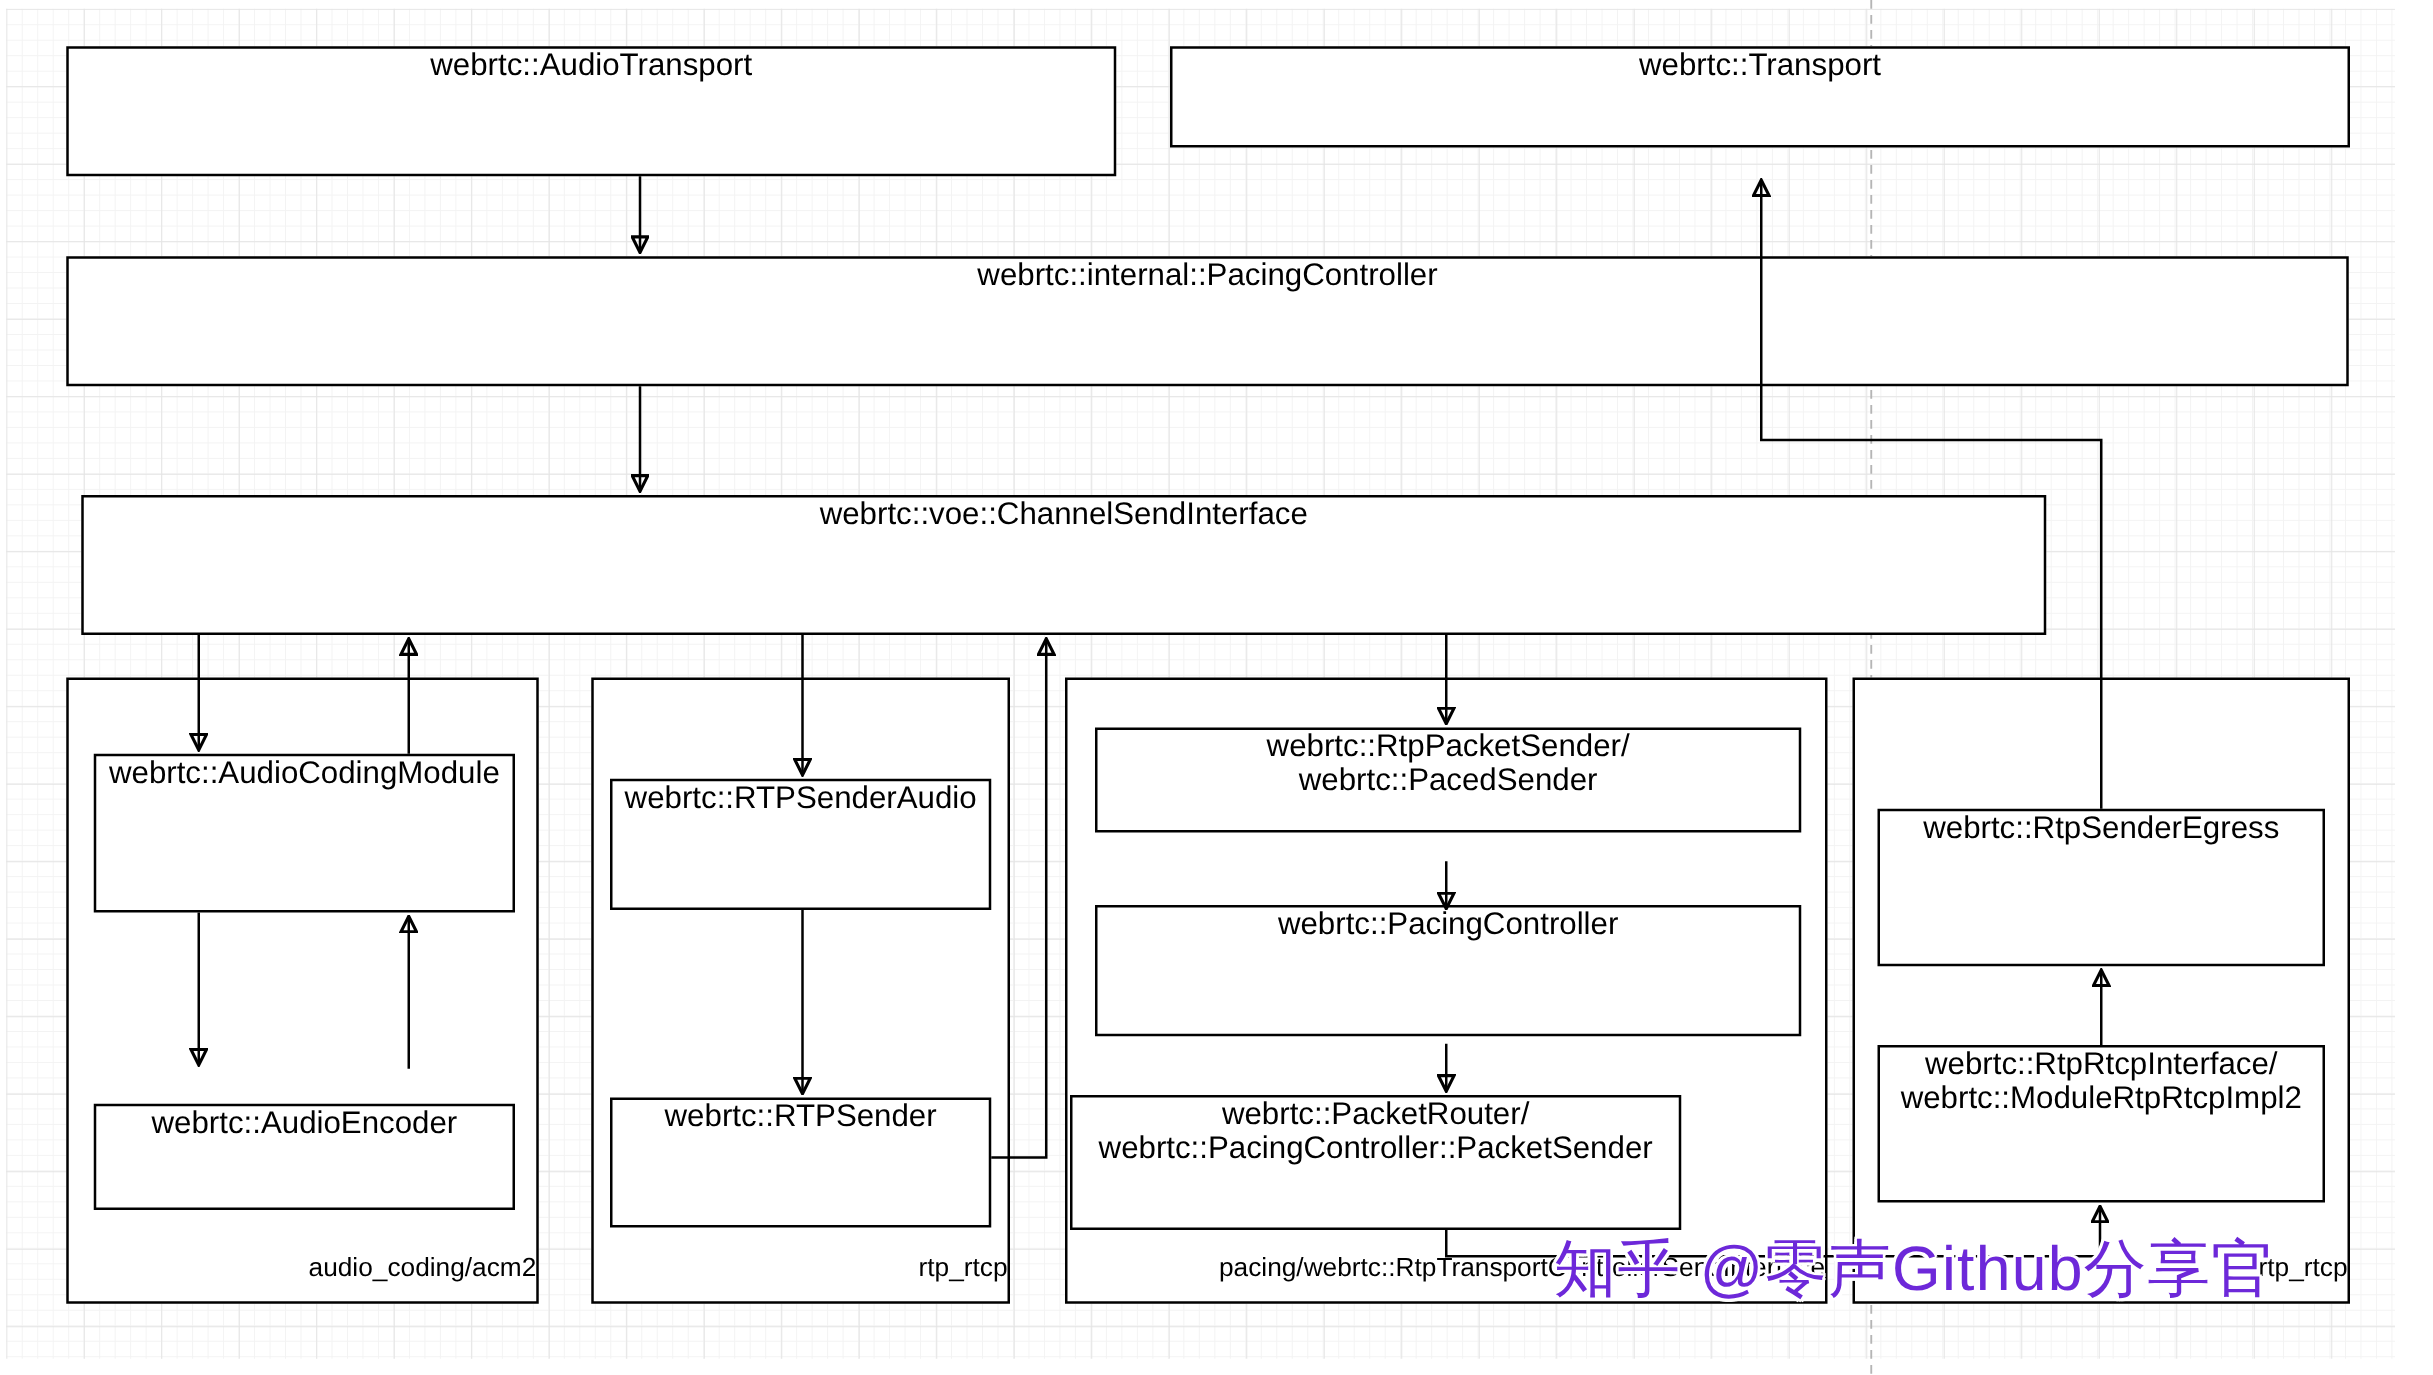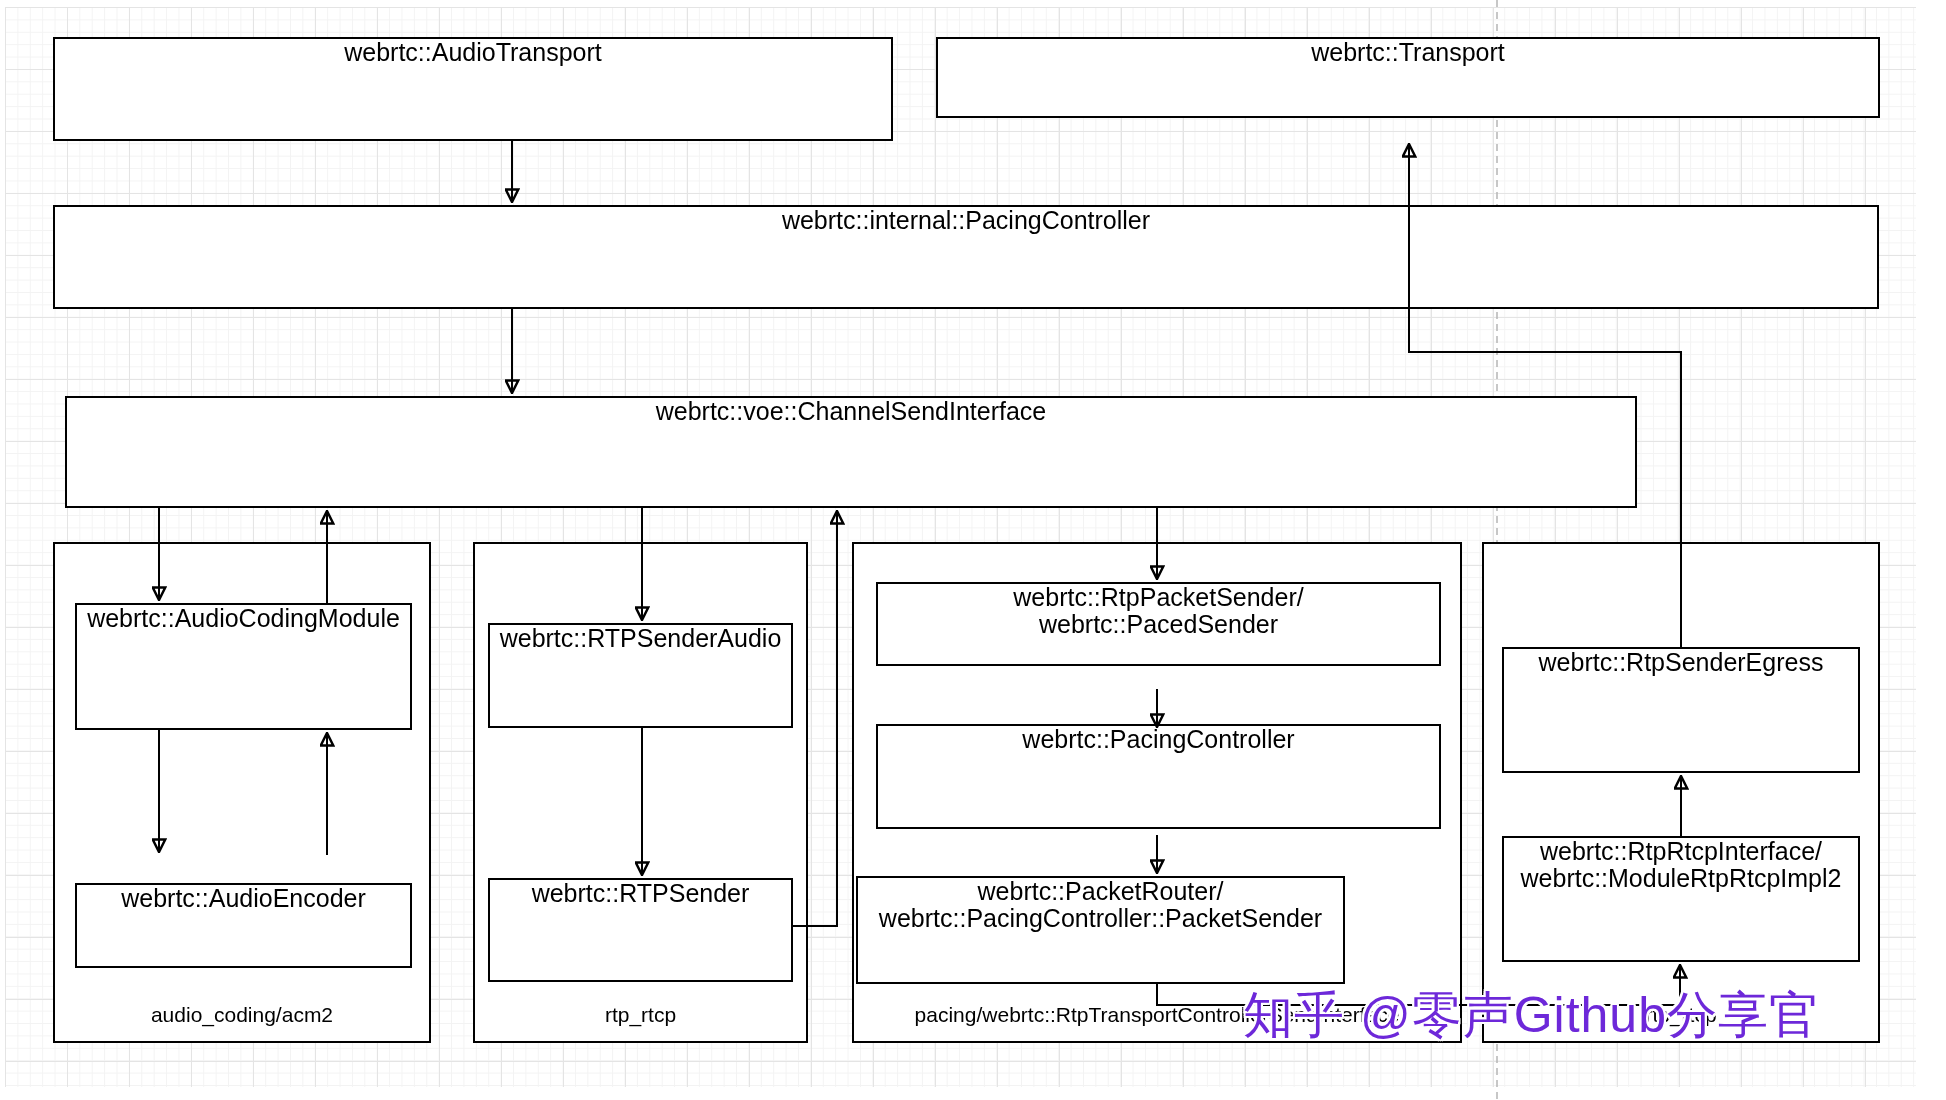--- a/index.html
+++ b/index.html
@@ -18,21 +18,21 @@
     background-size:62px 62px,62px 62px,12.4px 12.4px,12.4px 12.4px;
   }
   svg.pageline{position:absolute;left:0;top:0;z-index:0;}
   .node,.group{position:absolute;background:#ffffff;border:2px solid #000;box-sizing:border-box;}
   .group{z-index:1;}
   .node{
     z-index:2;display:flex;flex-direction:column;align-items:center;justify-content:flex-start;
     text-align:center;font-size:25px;line-height:27px;
   }
   .group-label{
-    position:absolute;left:0;right:0;bottom:14px;text-align:center;
+    position:absolute;left:0;right:0;bottom:14px;text-align:right;
     font-size:21px;line-height:24px;white-space:nowrap;
   }
   svg.wires{position:absolute;left:0;top:0;z-index:5;pointer-events:none;}
   svg.wires path{stroke:#000;stroke-width:2;fill:none;}
   .watermark{
     position:absolute;left:1243px;top:982px;z-index:6;white-space:nowrap;
     font-size:50px;letter-spacing:1px;color:#6d28d9;font-weight:400;
     text-shadow:-2px -2px 0 #fff,2px -2px 0 #fff,-2px 2px 0 #fff,2px 2px 0 #fff,
                 -2px 0 0 #fff,2px 0 0 #fff,0 -2px 0 #fff,0 2px 0 #fff;
   }

